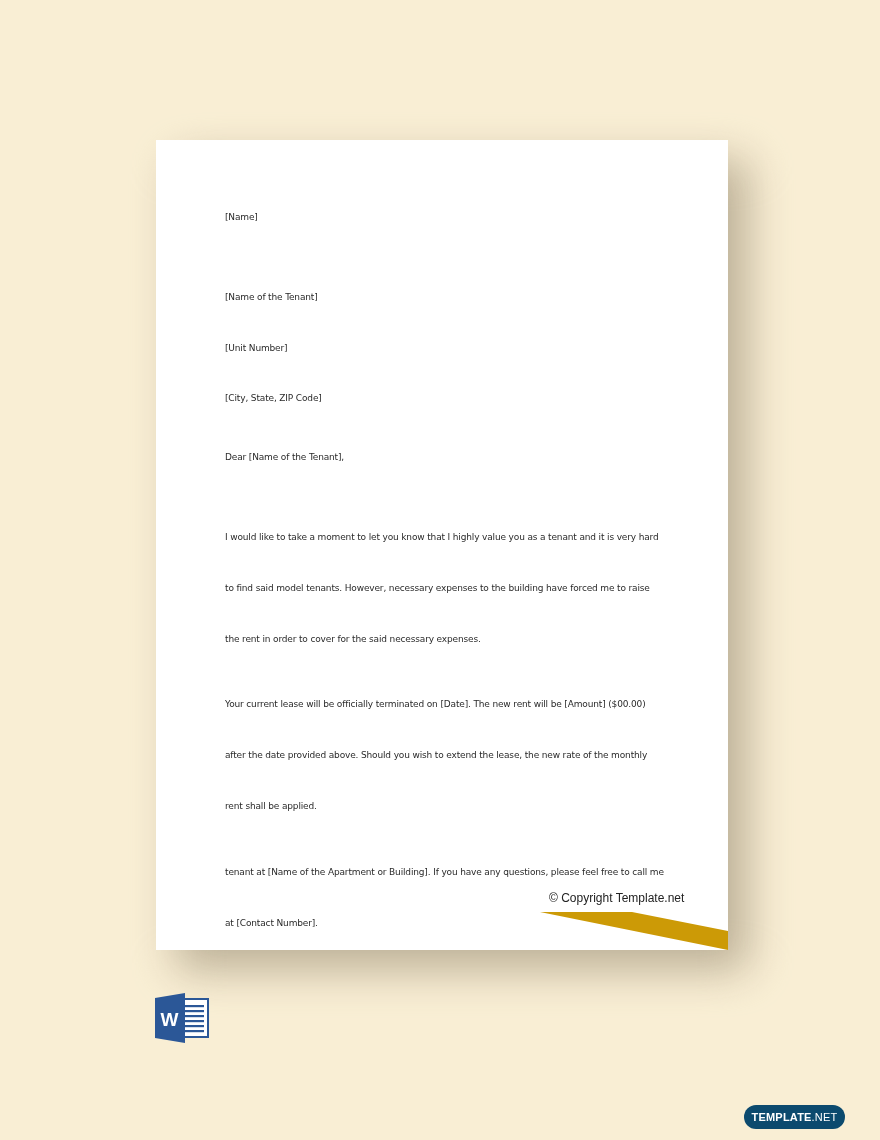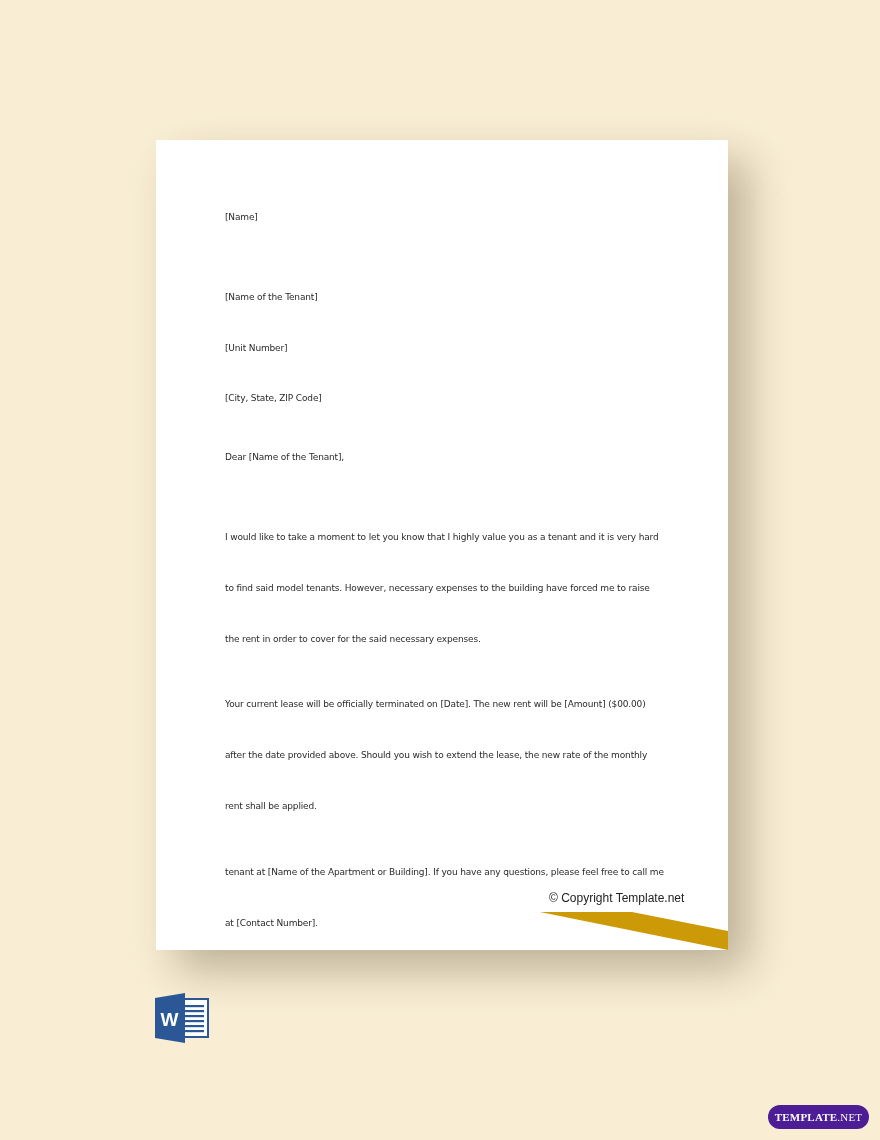--- a/index.html
+++ b/index.html
@@ -77,28 +77,28 @@
     }
     .word-icon {
       position: absolute;
       left: 155px;
       top: 993px;
       width: 54px;
       height: 50px;
     }
     .badge {
       position: absolute;
-      left: 768px;
+      left: 744px;
       top: 1105px;
       width: 101px;
       height: 24px;
       border-radius: 12px;
-      background: #4c1d95;
+      background: #0c4a6e;
       color: #ffffff;
-      font-family: Liberation Serif, serif;
+      font-family: Liberation Sans, sans-serif;
       font-size: 11px;
       line-height: 24px;
       text-align: center;
       letter-spacing: 0.2px;
     }
     .badge .b1 { font-weight: bold; }
     .badge .b2 { font-weight: normal; }
   </style>
 </head>
 <body>

